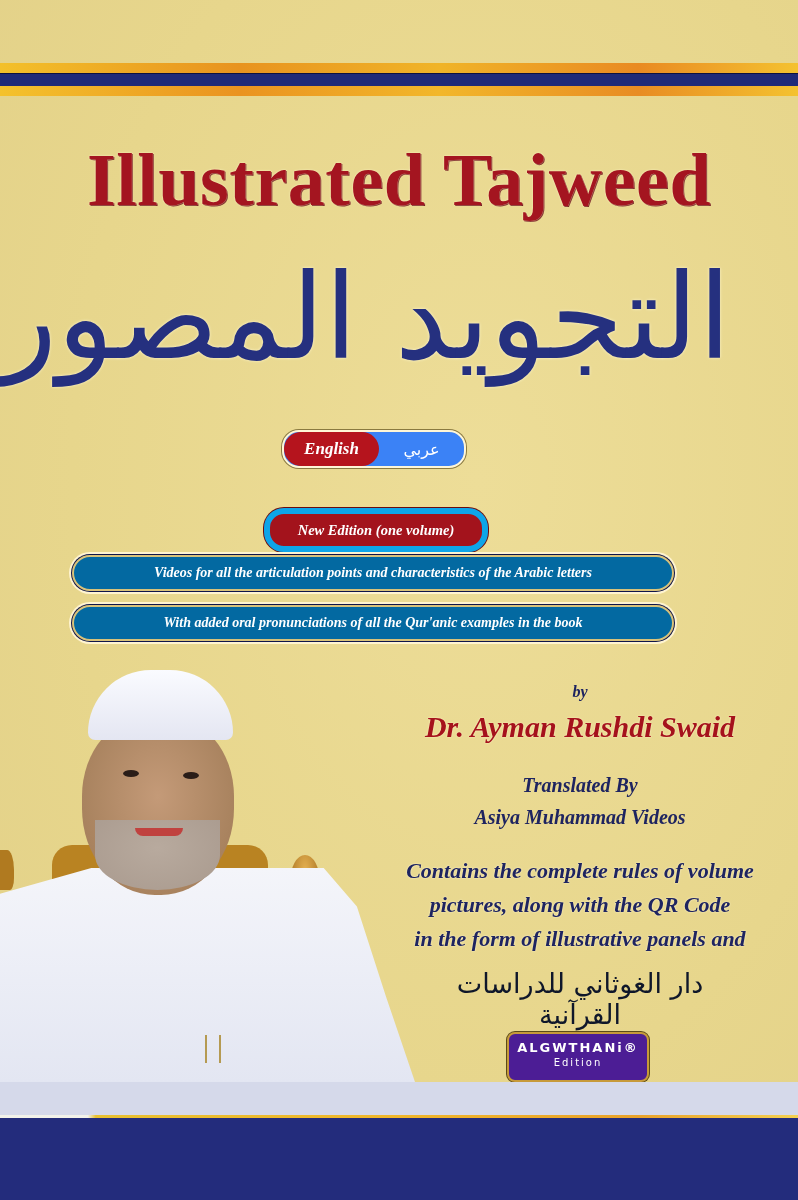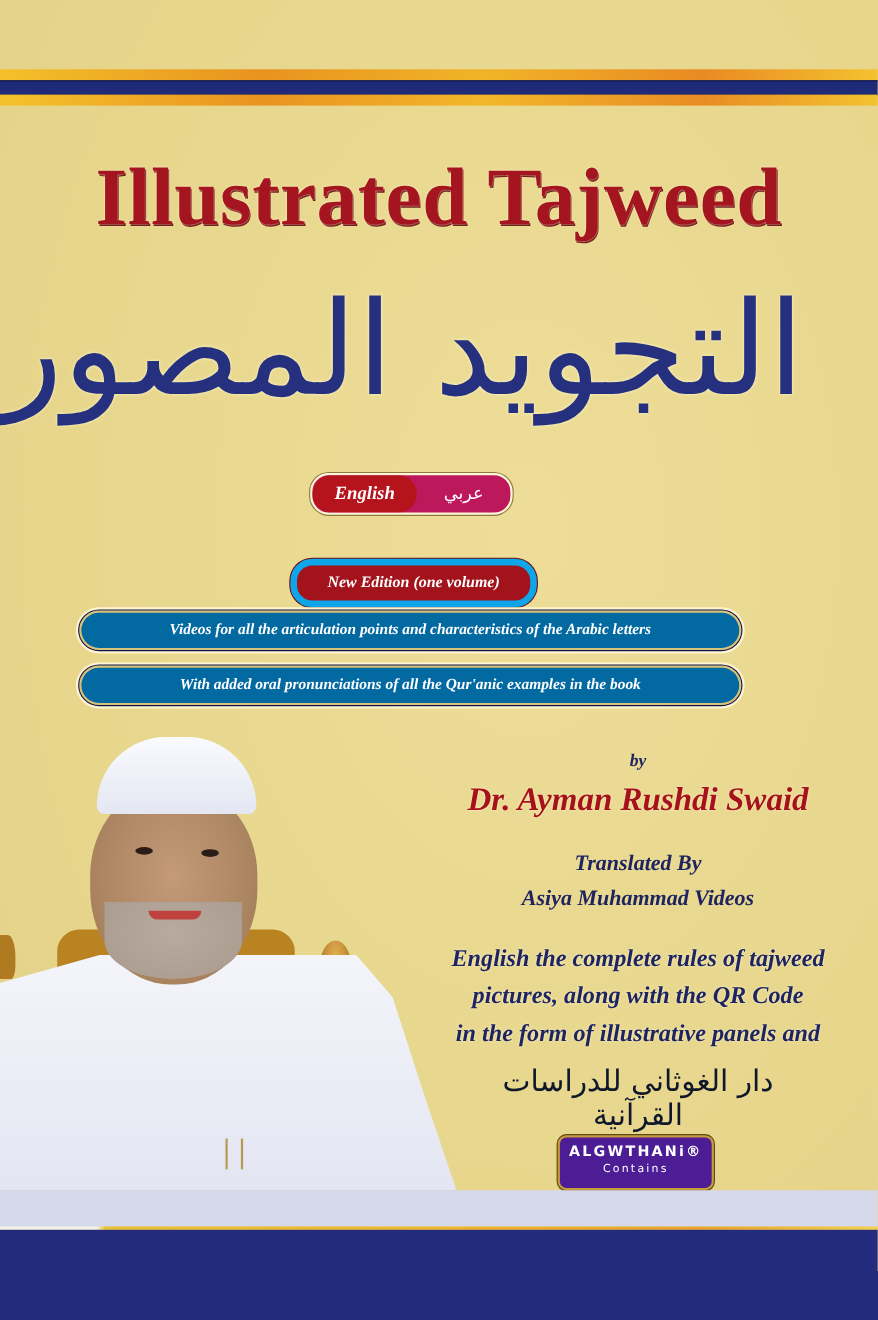--- a/index.html
+++ b/index.html
@@ -14,21 +14,21 @@
   .gold-bot { top:86px; height:10px; background:linear-gradient(90deg,#f4c22c,#ea9320 30%,#f2b72a 55%,#e88c23 80%,#f4c230); }
 
   .title { position:absolute; left:0; width:798px; top:138px; text-align:center;
     font-family:"Liberation Serif", serif; font-weight:bold; font-size:74px; color:#a41520;
     letter-spacing:0.5px; text-shadow:0 0 2px #fff6c8, 1px 1px 0 #6d0c12; }
   .arabic-title { position:absolute; left:0; width:798px; top:232px; text-align:left;
     font-family:"DejaVu Sans", sans-serif; font-size:118px; line-height:170px; color:#25307f;
     text-shadow:0 0 3px #fdf6d0; direction:rtl; }
 
   .lang-switch { position:absolute; left:282px; top:430px; width:180px; height:34px;
-    border-radius:17px; background:#be185d; border:2px solid #fff6d6; box-shadow:0 0 0 1px #8a7a40; overflow:hidden; display:flex; }
+    border-radius:17px; background:#3b82f6; border:2px solid #fff6d6; box-shadow:0 0 0 1px #8a7a40; overflow:hidden; display:flex; }
   .lang-en { width:95px; height:100%; background:#b5141d; border-radius:17px; color:#fff;
     font-style:italic; font-weight:bold; font-size:17px; display:flex; align-items:center; justify-content:center; }
   .lang-ar { flex:1; color:#fff; font-family:Liberation Sans, sans-serif; font-size:16px; display:flex; align-items:center; justify-content:center; }
 
   .pill { position:absolute; color:#fff; font-style:italic; font-weight:bold; text-align:center;
     display:flex; align-items:center; justify-content:center; border-radius:20px; }
   .pill-red { left:264px; top:508px; width:212px; height:32px; background:#a3131c;
     border:6px solid #0ea5e9; box-shadow:0 0 0 1px #6a0c10; font-size:14.5px; }
   .pill-blue { left:72px; width:598px; height:32px; background:#0369a1; border:2px solid #d8c27a;
     box-shadow:0 0 0 1px #0f154a, 0 0 0 3px #fff4d0; font-size:14px; }
@@ -111,26 +111,26 @@
   <div class="mouth"></div>
   <div class="pens"></div>
 </div>
 
 <div class="by">by</div>
 <div class="author">Dr. Ayman Rushdi Swaid</div>
 <div class="trans-label">Translated By</div>
 <div class="translator">Asiya Muhammad Videos</div>
 
 <div class="desc">
-  <div>English the complete rules of tajweed</div>
+  <div>Contains the complete rules of volume</div>
   <div>pictures, along with the QR Code</div>
   <div>in the form of illustrative panels and</div>
 </div>
 
 <div class="publisher-ar">دار الغوثاني للدراسات القرآنية</div>
 <div class="pub-badge">
   <div class="pub-l1">ALGWTHANi®</div>
-  <div class="pub-l2">Contains</div>
+  <div class="pub-l2">Edition</div>
 </div>
 
 <div class="light-band"></div>
 <div class="light-band-edge"></div>
 <div class="navy-band"></div>
 
 </body></html>

